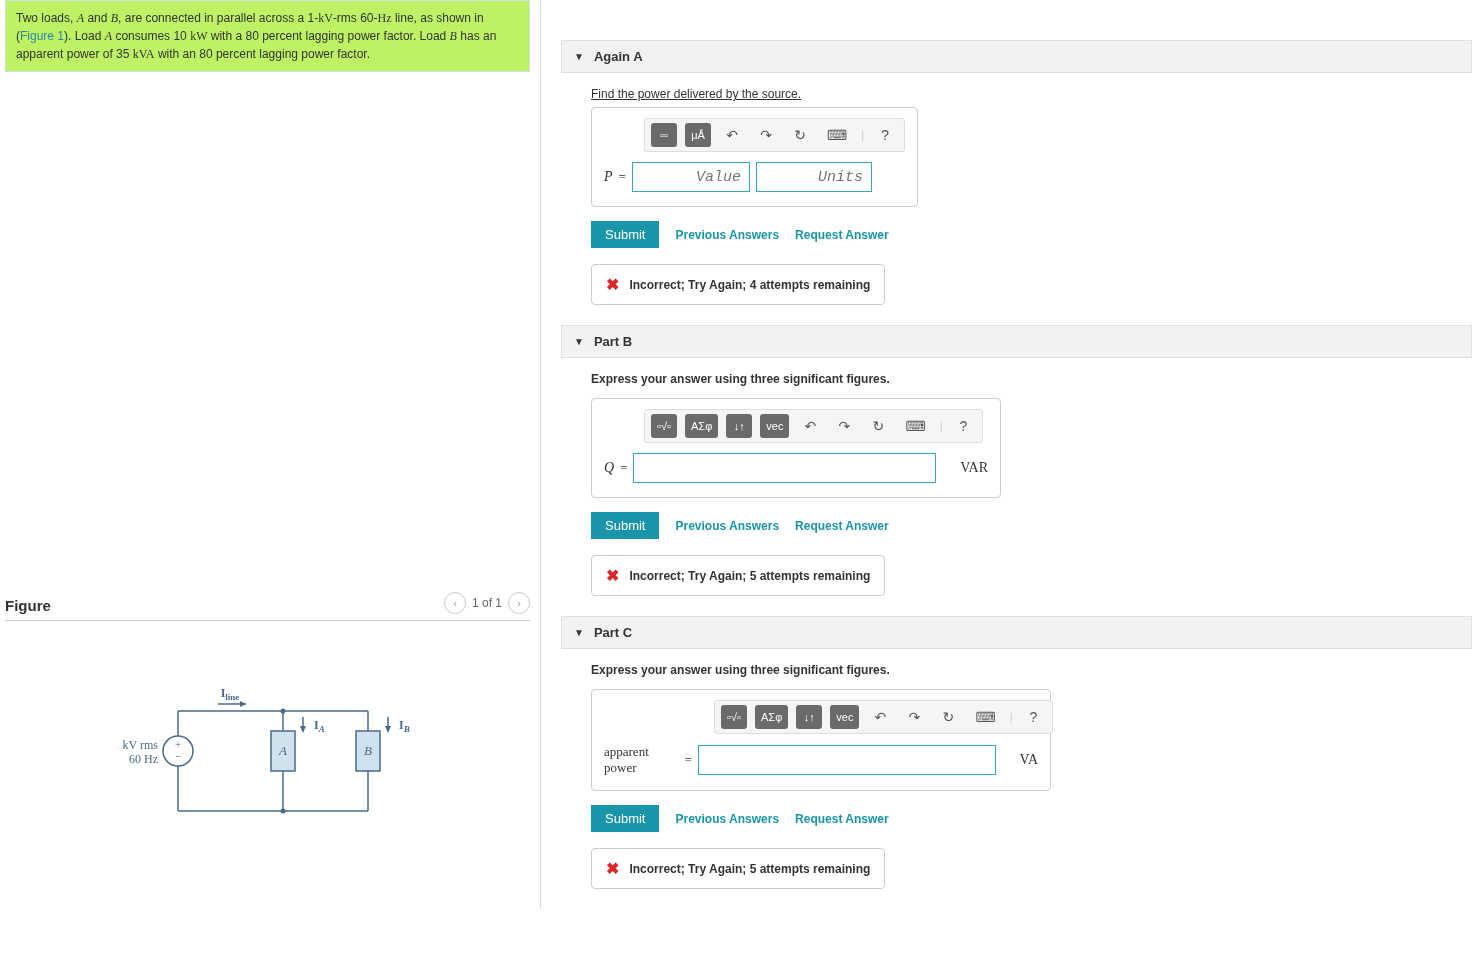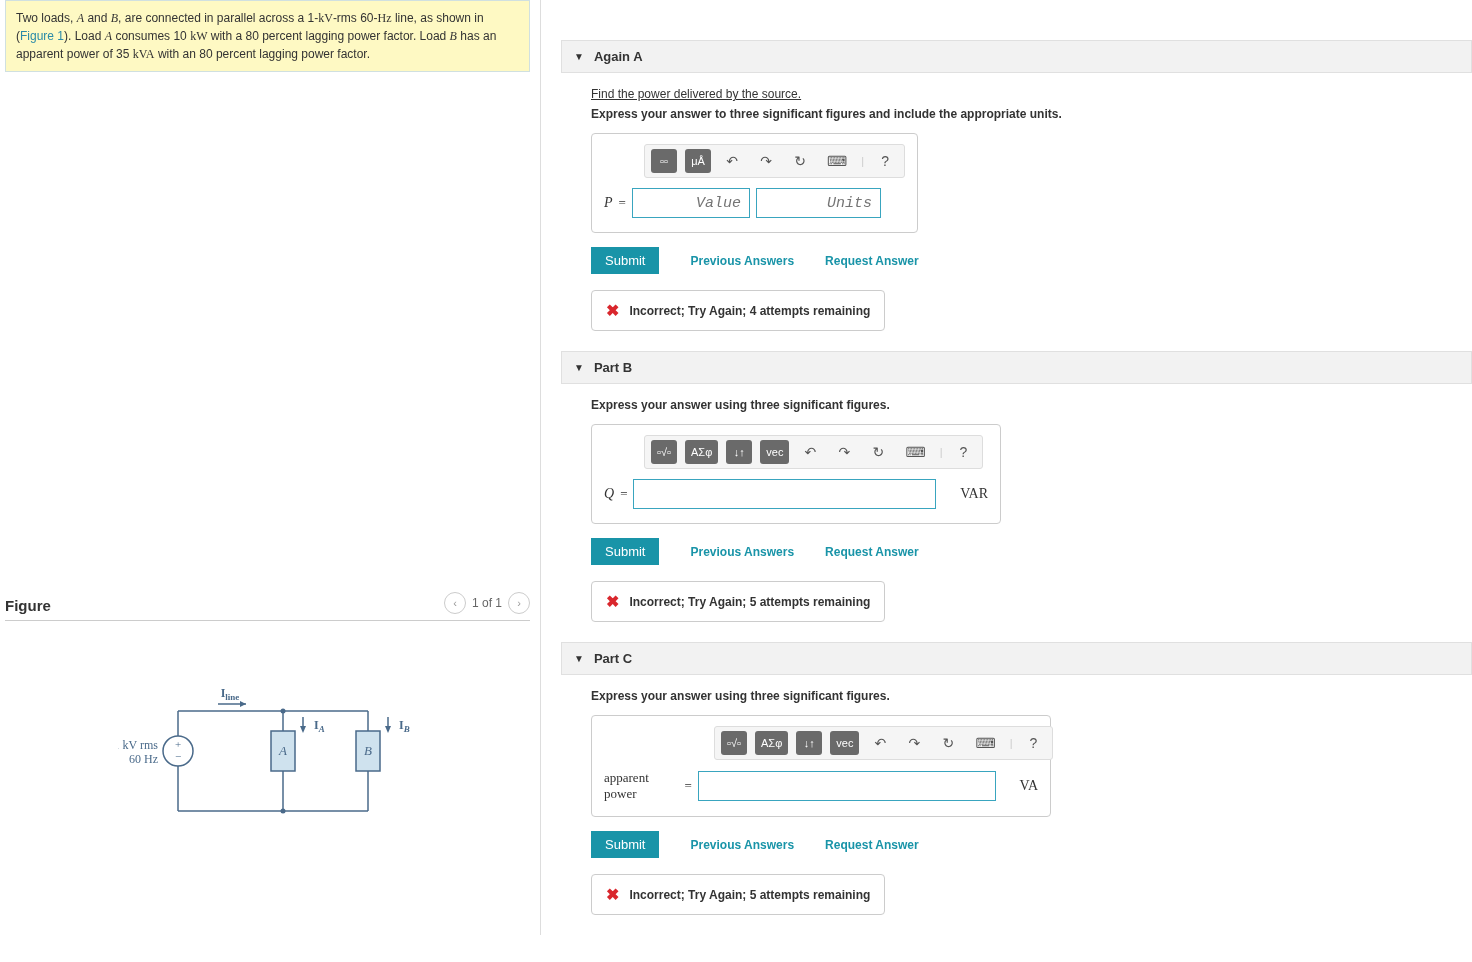--- a/index.html
+++ b/index.html
@@ -1,20 +1,20 @@
 <!DOCTYPE html>
 <html><head>
 <meta charset="utf-8">
 <style>
 * { box-sizing: border-box; margin: 0; padding: 0; }
 body { font-family: Arial, Helvetica, sans-serif; font-size: 12px; color: #333; background: #fff; }
 .container { display: flex; width: 1472px; }
 .left-col { width: 540px; padding: 0 10px 0 5px; }
 .right-col { flex: 1; border-left: 1px solid #ddd; padding-left: 20px; }
-.problem-box { background: #fef9c3; border: 1px solid #d0e0e0; padding: 8px 10px; margin-bottom: 20px; line-height: 1.5; }
+.problem-box { background: #bef264; border: 1px solid #d0e0e0; padding: 8px 10px; margin-bottom: 20px; line-height: 1.5; }
 .problem-box a { color: #2a8aa8; text-decoration: none; }
 .italic-serif { font-family: 'Times New Roman', serif; font-style: italic; }
 .rm { font-family: 'Times New Roman', serif; }
 .figure-section { margin-top: 520px; }
 .figure-header { display: flex; justify-content: space-between; align-items: flex-end; border-bottom: 1px solid #ccc; padding-bottom: 6px; }
 .figure-title { font-size: 15px; font-weight: bold; }
 .pager { display: flex; align-items: center; gap: 6px; font-size: 12px; color: #666; }
 .pager-btn { width: 22px; height: 22px; border: 1px solid #ccc; border-radius: 50%; background: #fff; display: flex; align-items: center; justify-content: center; cursor: pointer; color: #999; font-size: 11px; }
 .figure-image { margin-top: 50px; display: flex; justify-content: center; }
 .part { margin-bottom: 20px; }
@@ -30,25 +30,25 @@
 .toolbar { background: #f5f5f5; border: 1px solid #ddd; border-radius: 3px; padding: 4px 6px; display: inline-flex; align-items: center; gap: 8px; margin-bottom: 10px; }
 .toolbar.offset { margin-left: 40px; }
 .tool-btn { background: #6a6a6a; color: #fff; border-radius: 3px; padding: 4px 6px; font-size: 11px; display: inline-flex; align-items: center; justify-content: center; min-width: 26px; height: 24px; cursor: pointer; }
 .tool-btn.light { background: transparent; color: #555; font-size: 14px; }
 .tool-sep { color: #ccc; font-size: 11px; }
 .input-row { display: flex; align-items: center; gap: 6px; }
 .var-label { font-family: 'Times New Roman', serif; font-style: italic; font-size: 14px; }
 .eq { font-family: 'Times New Roman', serif; font-size: 13px; }
 .val-input { border: 1px solid #39a5bf; height: 30px; padding: 0 8px; font-family: Liberation Mono, monospace; font-style: italic; font-size: 15px; color: #999; text-align: right; }
 .val-input.w1 { width: 118px; }
-.val-input.w2 { width: 125px; }
+.val-input.w2 { width: 116px; }
 .val-input.w3 { width: 320px; background: #fff; }
 .val-input.w4 { width: 320px; background: #fff; }
 .unit-label { font-family: 'Times New Roman', serif; font-size: 14px; margin-left: 18px; }
-.actions { margin-top: 14px; display: flex; align-items: center; gap: 31px; }
+.actions { margin-top: 14px; display: flex; align-items: center; gap: 16px; }
 .submit-btn { background: #1994a8; color: #fff; border: none; padding: 6px 14px; font-size: 13px; cursor: pointer; }
 .link-action { color: #1994a8; font-weight: bold; font-size: 12px; cursor: pointer; }
 .feedback { border: 1px solid #ccc; border-radius: 4px; padding: 10px 14px; margin-top: 16px; display: inline-flex; align-items: center; gap: 10px; }
 .feedback .x { color: #d9272d; font-weight: bold; font-size: 16px; }
 .feedback .msg { font-weight: bold; font-size: 12px; }
 svg text { font-family: 'Times New Roman', serif; }
 </style>
 </head>
 <body>
 
@@ -114,21 +114,20 @@
 
   <div class="right-col">
 
     <div class="part" style="margin-top:40px;">
       <div class="part-header">
         <span class="caret">▼</span>
         <span class="part-title">Again A</span>
       </div>
       <div class="part-body">
         <div class="instruction">Find the power delivered by the source.</div>
-        <div class="bold-instr">Express your answer to three significant figures and include the appropriate units.</div>
         <div class="answer-box">
           <div class="toolbar offset">
             <span class="tool-btn">▫▫</span>
             <span class="tool-btn">μÅ</span>
             <span class="tool-btn light">↶</span>
             <span class="tool-btn light">↷</span>
             <span class="tool-btn light">↻</span>
             <span class="tool-btn light">⌨</span>
             <span class="tool-sep">|</span>
             <span class="tool-btn light">?</span>

